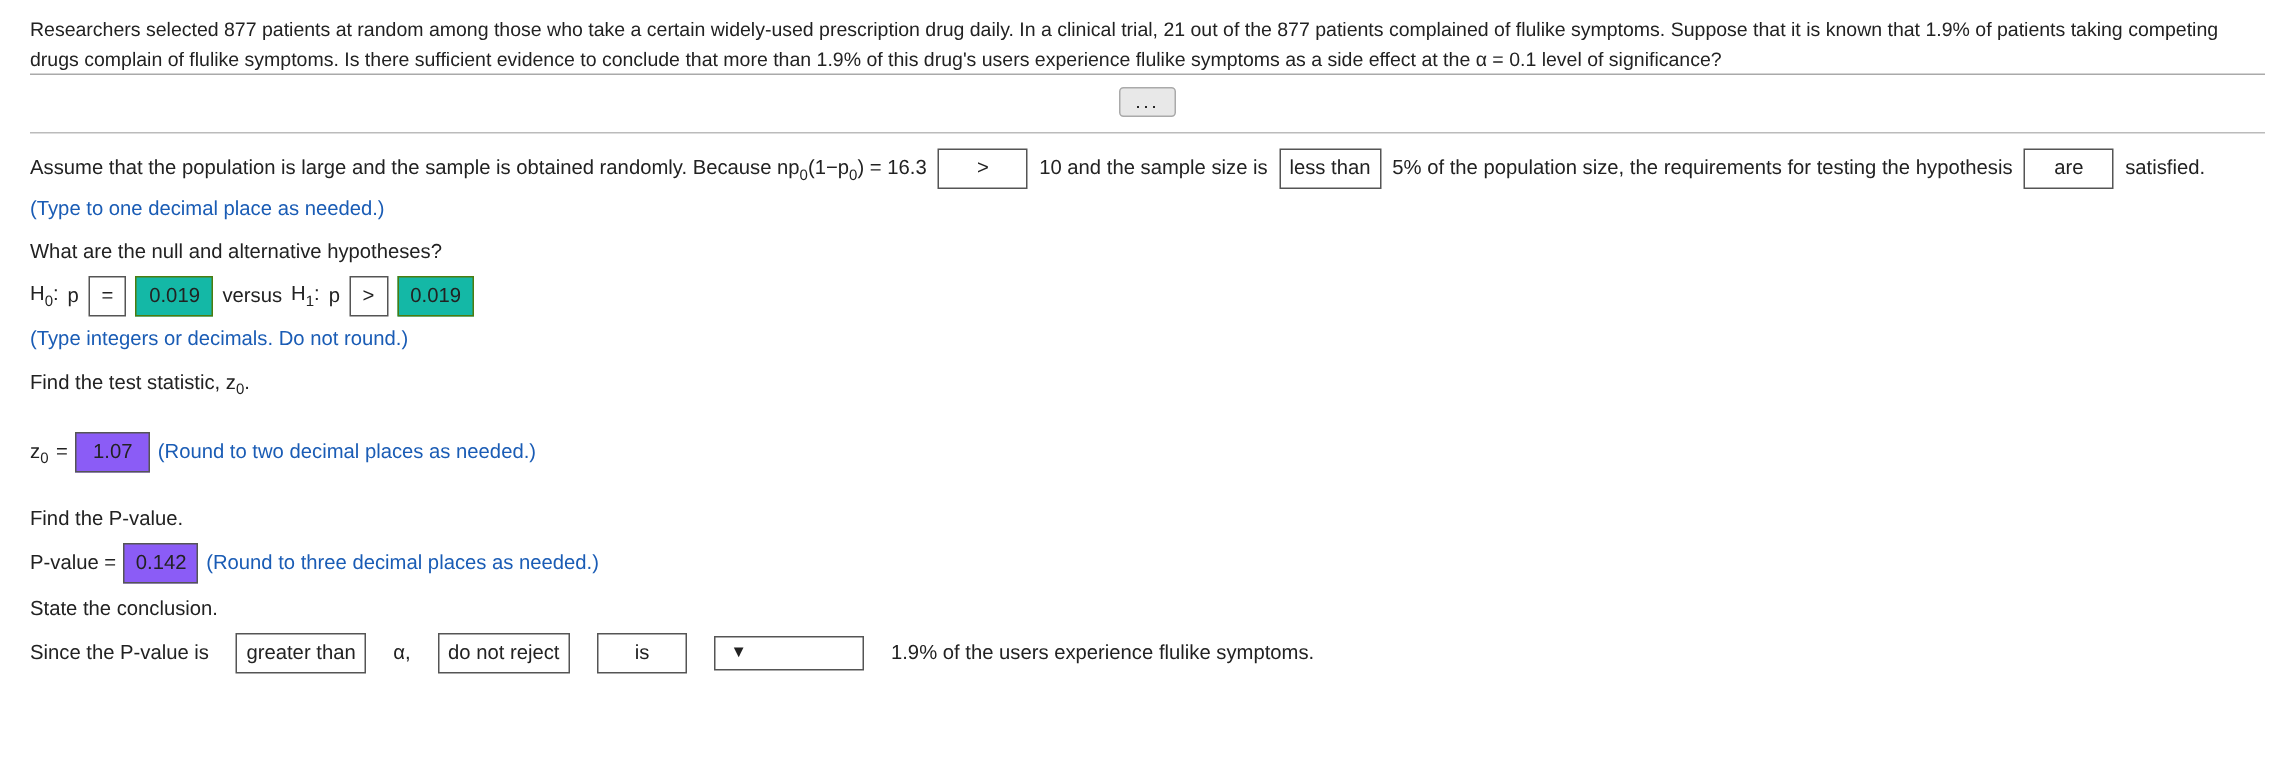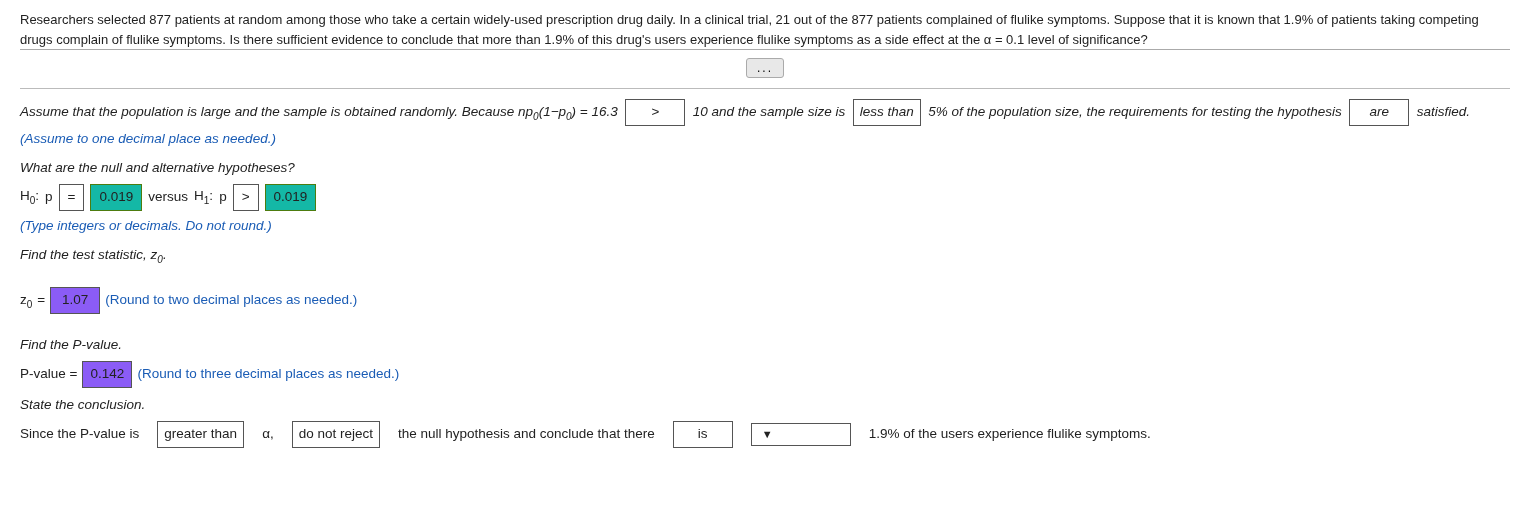--- a/index.html
+++ b/index.html
@@ -32,21 +32,20 @@
       font-size: 12px;
       cursor: pointer;
       letter-spacing: 2px;
     }
     .section {
       margin-bottom: 6px;
       line-height: 1.7;
     }
     .section p {
       margin-bottom: 2px;
-      font-style: italic;
     }
     .inline-box {
       display: inline-block;
       border: 1px solid #555;
       padding: 1px 6px;
       min-width: 60px;
       text-align: center;
       font-size: 13.5px;
       background: #fff;
     }
@@ -141,21 +140,21 @@
 <div class="section">
   <p>
     <span>Assume that the population is large and the sample is obtained randomly. Because np</span><sub>0</sub><span>(1−p</span><sub>0</sub><span>) = 16.3</span>
     &nbsp;<span class="inline-box">&gt;</span>&nbsp;
     <span>10 and the sample size is</span>
     &nbsp;<span class="inline-box">less than</span>&nbsp;
     <span>5% of the population size, the requirements for testing the hypothesis</span>
     &nbsp;<span class="inline-box">are</span>&nbsp;
     <span>satisfied.</span>
   </p>
-  <p class="blue-text">(Assume to one decimal place as needed.)</p>
+  <p class="blue-text">(Type to one decimal place as needed.)</p>
 </div>
 
 <div class="section">
   <p>What are the null and alternative hypotheses?</p>
   <div class="hypothesis-row">
     <span>H<sub>0</sub>:</span>
     <span>p</span>
     <span class="equals-box">=</span>
     <span class="val-box">0.019</span>
     <span>versus</span>
@@ -188,21 +187,20 @@
   </div>
 </div>
 
 <div class="section">
   <p>State the conclusion.</p>
   <div class="conclusion-row">
     <span>Since the P-value is</span>
     <span class="inline-box">greater than</span>
     <span>α,</span>
     <span class="inline-box">do not reject</span>
-    <span>the null hypothesis and conclude that there</span>
     <span class="inline-box">is</span>
     <span class="dropdown-box">
       <span></span>
       <span class="arrow">▼</span>
     </span>
     <span>1.9% of the users experience flulike symptoms.</span>
   </div>
 </div>
 
 </body></html>

